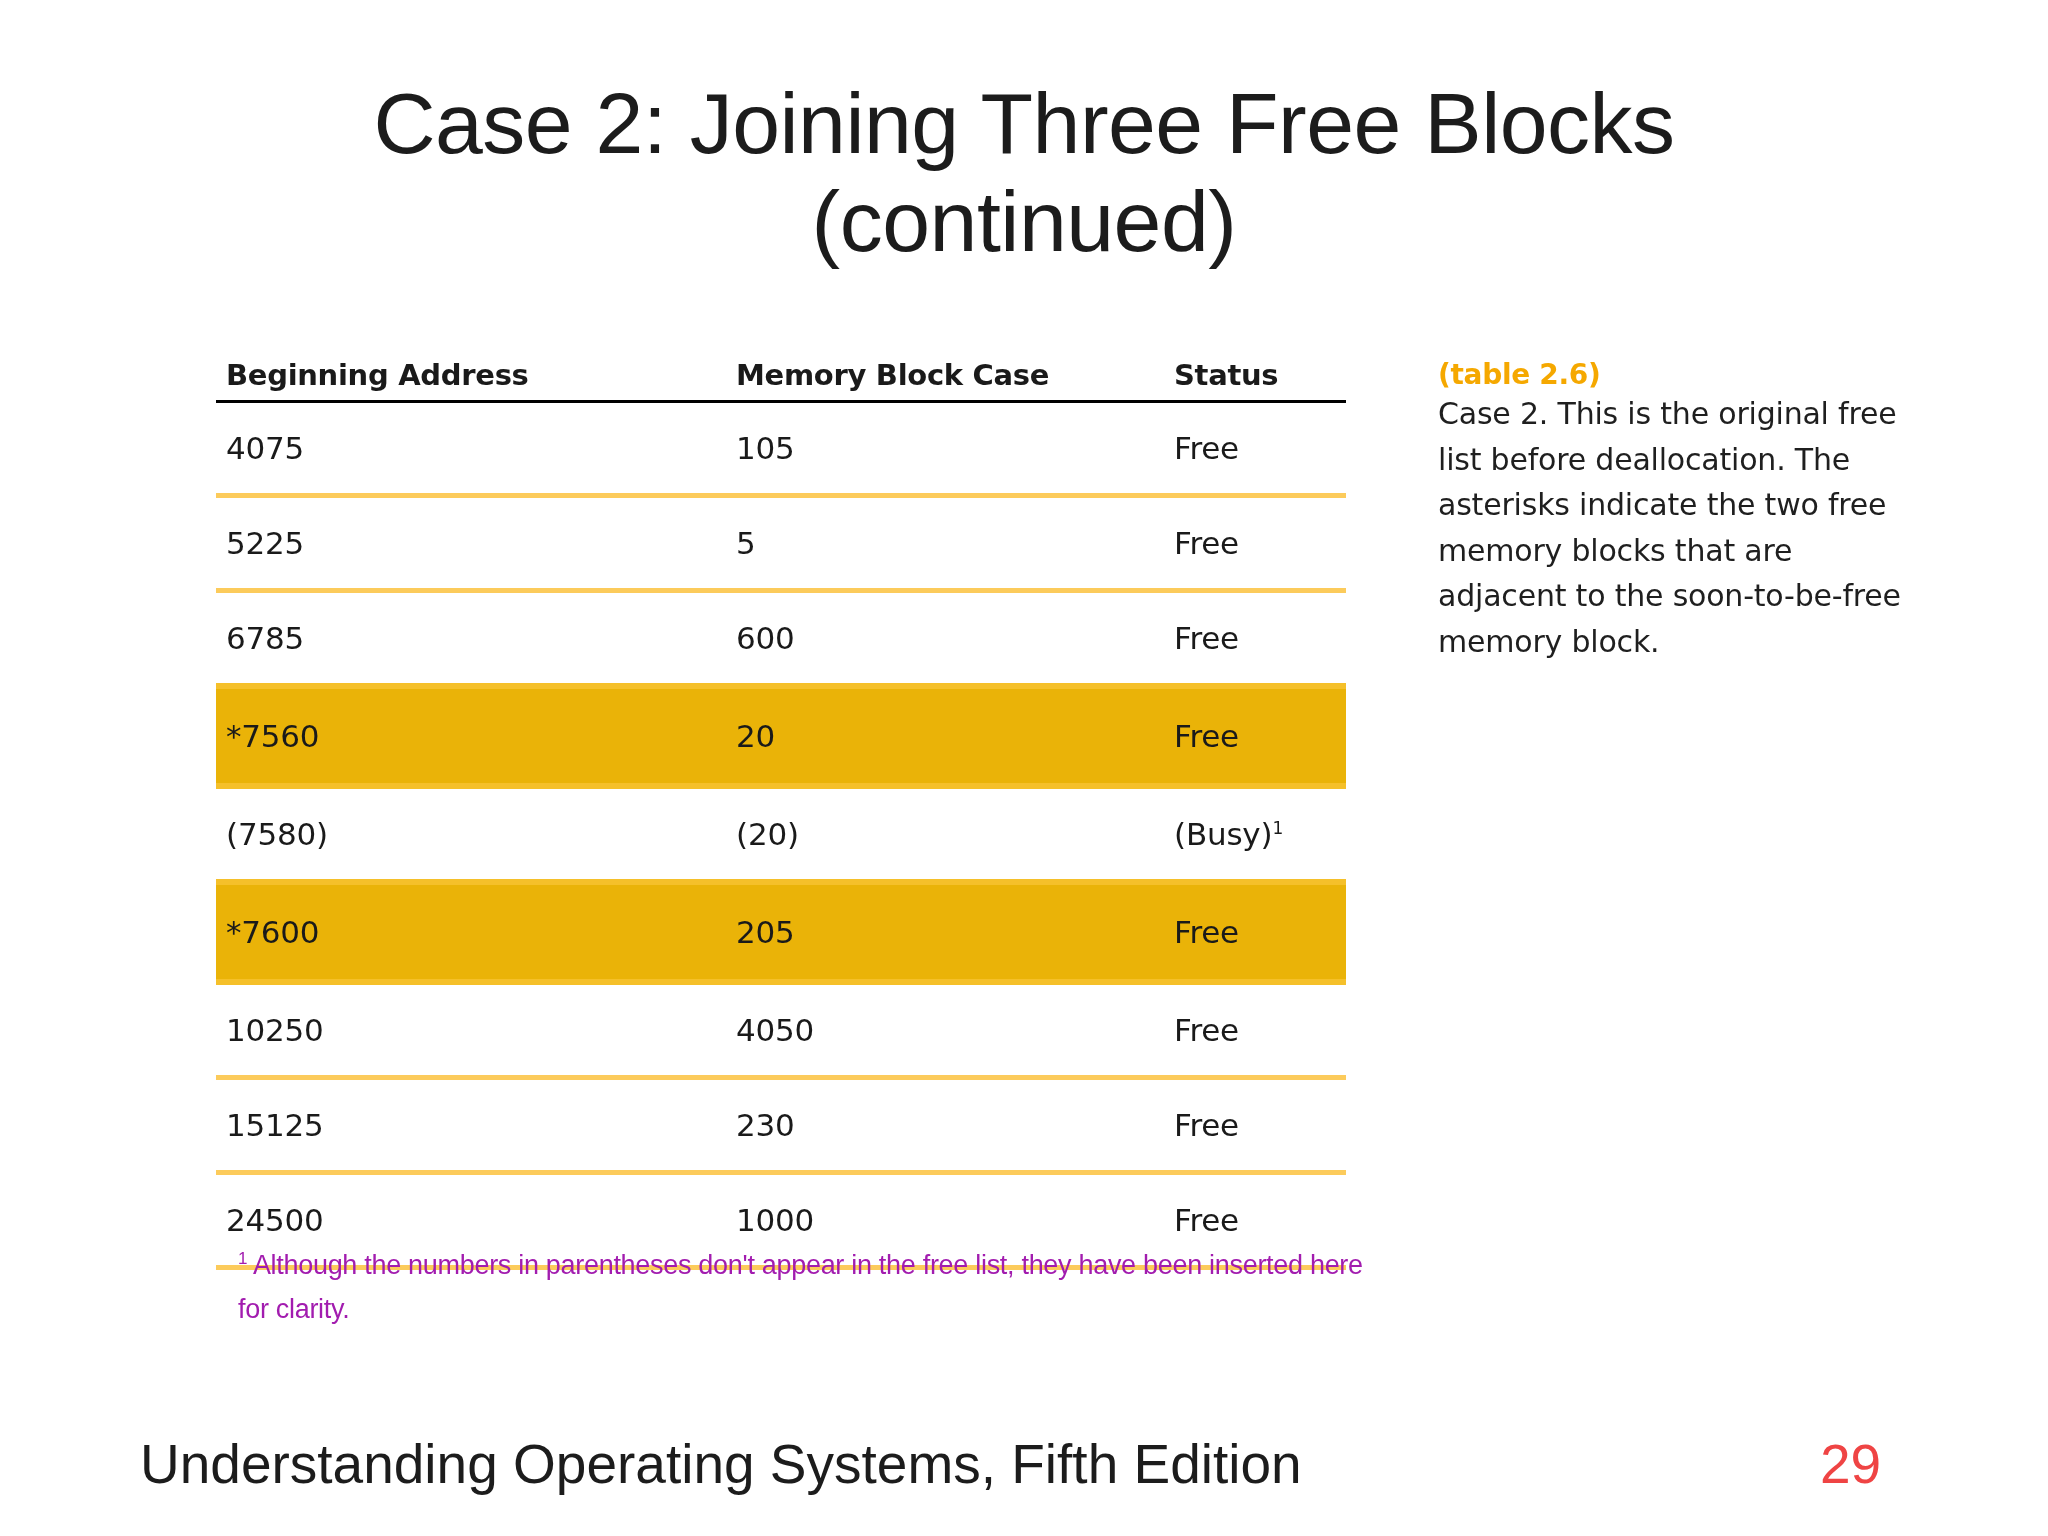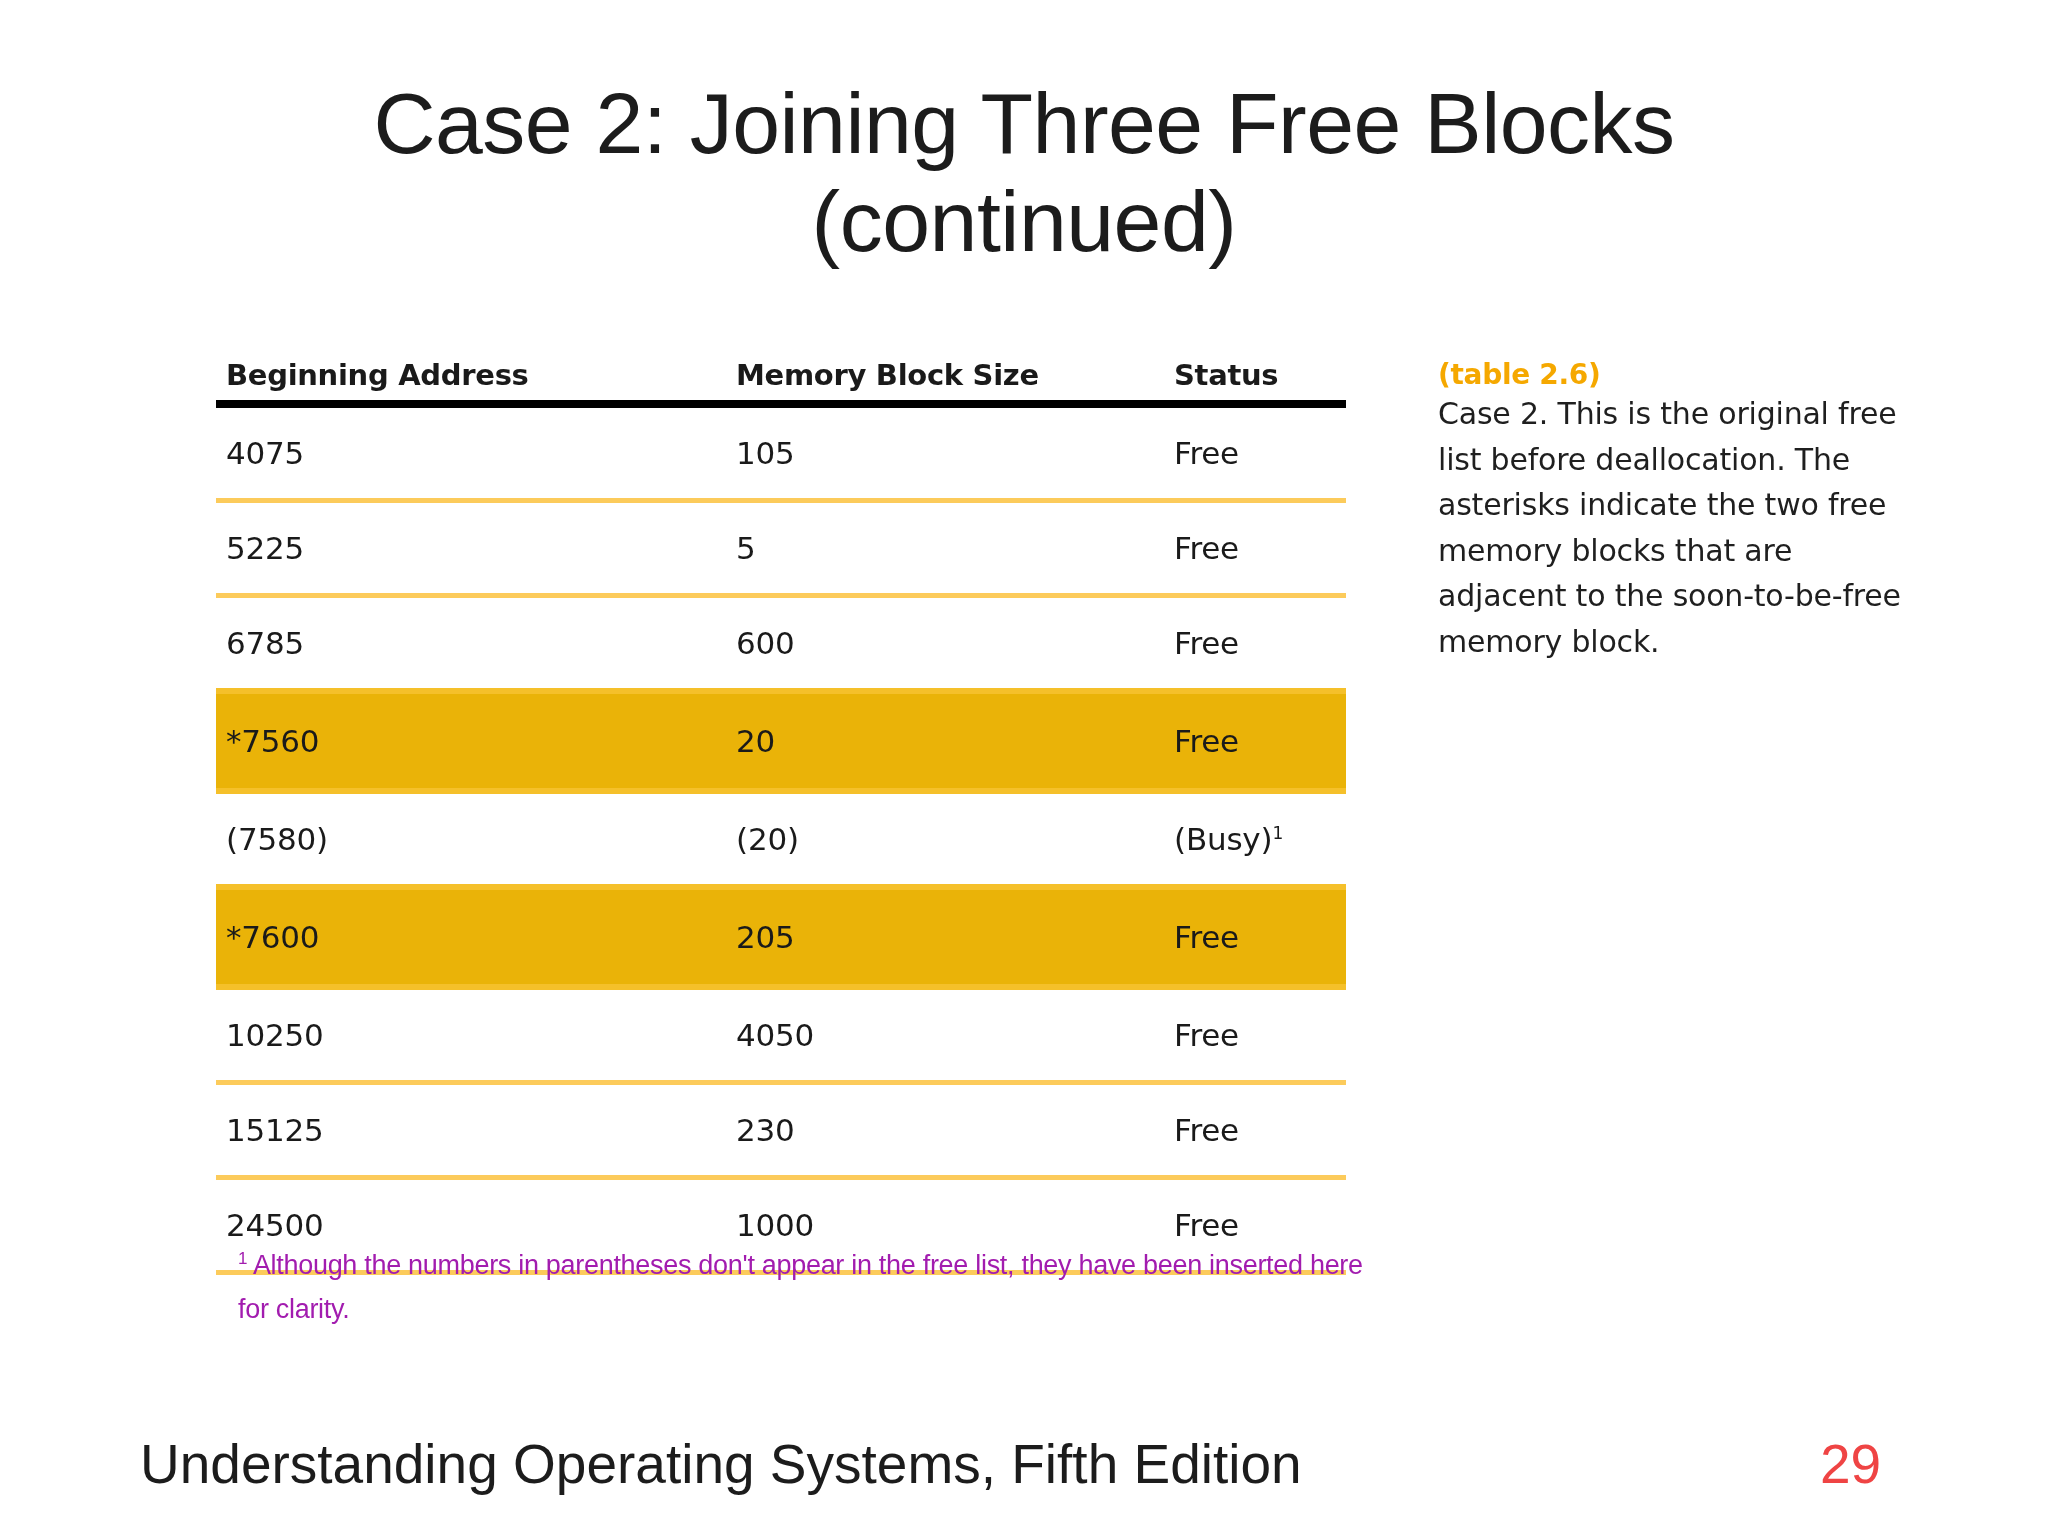--- a/index.html
+++ b/index.html
@@ -63,21 +63,21 @@
     color: #1a1a1a;
     padding: 0 0 8px 10px;
     letter-spacing: -0.3px;
     white-space: nowrap;
   }
   table.mem-table th.th-status {
     text-align: left;
     padding-left: 18px;
   }
   table.mem-table thead tr {
-    border-bottom: 8px solid #000000;
+    border-bottom: 3px solid #000000;
   }
 
   table.mem-table td {
     font-size: 31px;
     color: #1a1a1a;
     padding: 22px 0 22px 10px;
     height: 46px;
     vertical-align: middle;
     letter-spacing: -0.2px;
   }
@@ -171,21 +171,21 @@
   <div class="table-wrap">
     <table class="mem-table">
       <colgroup>
         <col class="c-addr">
           <col class="c-size">
           <col class="c-status">
       </colgroup>
       <thead>
         <tr>
           <th>Beginning Address</th>
-          <th>Memory Block Size</th>
+          <th>Memory Block Case</th>
           <th class="th-status">Status</th>
         </tr>
       </thead>
       <tbody id="table-body">
           <tr>
             <td>4075</td>
             <td>105</td>
             <td class="td-status"><span>Free</span></td>
           </tr>
           <tr>

